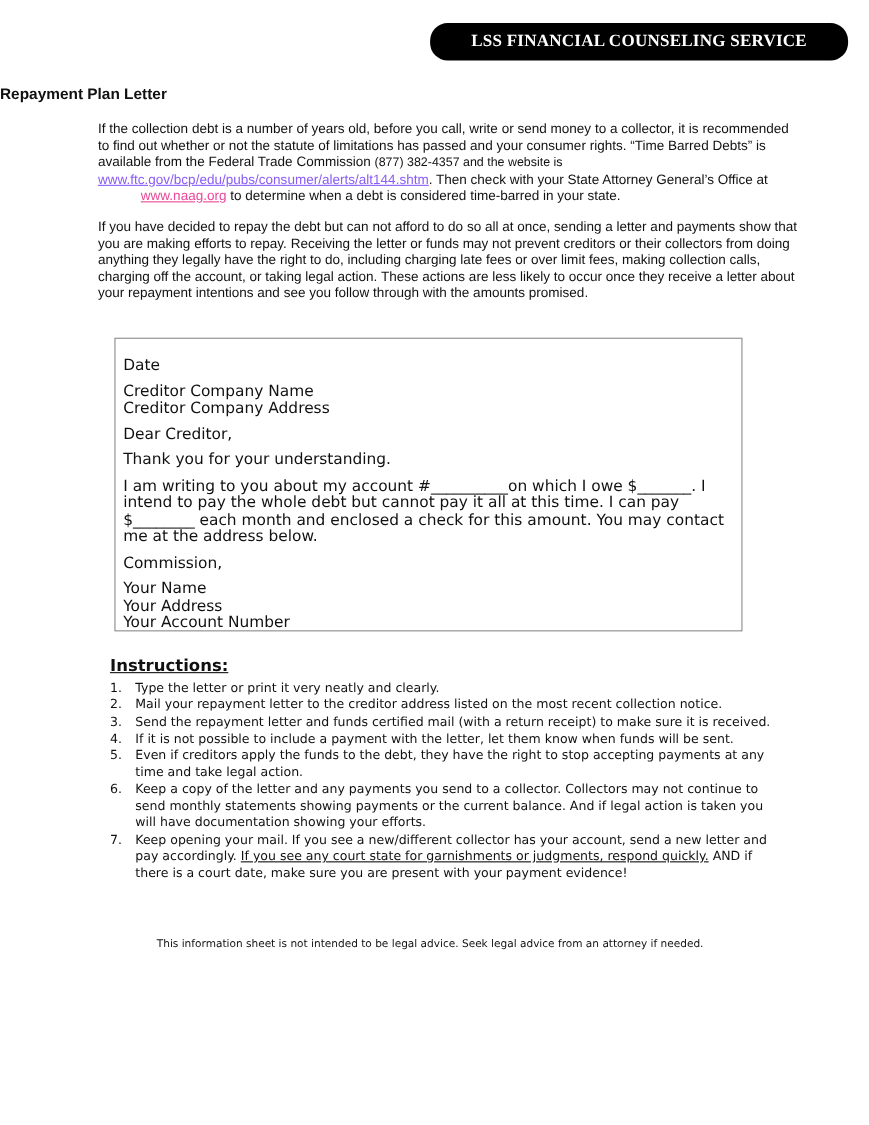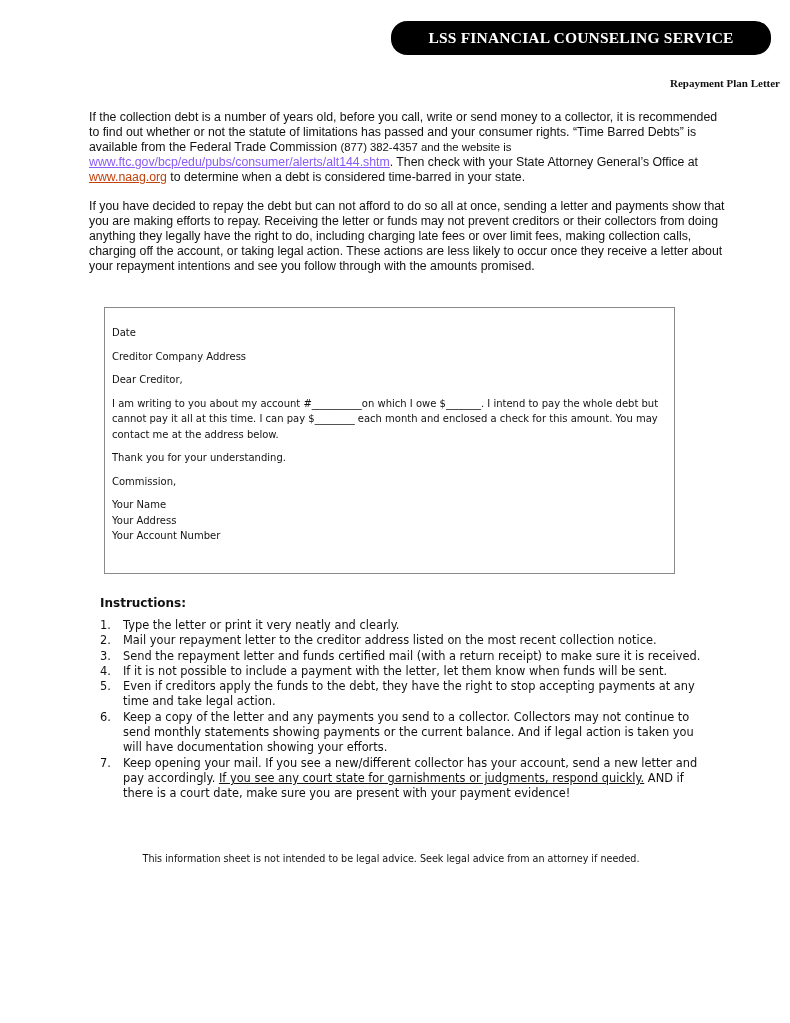--- a/index.html
+++ b/index.html
@@ -5,43 +5,43 @@
     html, body { margin: 0; padding: 0; background: #ffffff; }
     body { width: 790px; height: 1023px; position: relative; overflow: hidden; color: #111; }
     .banner {
       position: absolute; left: 391px; top: 21px; width: 380px; height: 34px;
       background: #000; color: #fff;
       font-family: "Liberation Serif", "DejaVu Serif", serif; font-weight: bold;
       font-size: 15.5px; letter-spacing: 0.2px;
       display: flex; align-items: center; justify-content: center; border-radius: 16px;
     }
     .title {
-      position: absolute; left: 0; width: 780px; top: 77px; text-align: right;
-      font-family: Liberation Serif, serif; font-weight: bold; font-size: 11px;
+      position: absolute; left: 0; width: 780px; top: 77px; text-align: left;
+      font-family: Liberation Sans, sans-serif; font-weight: bold; font-size: 14px;
     }
     .para {
       position: absolute; left: 89px; width: 640px;
       font-family: "Liberation Sans", sans-serif; font-size: 12.3px; line-height: 15px;
       color: #111;
     }
     .para .small { font-size: 11.3px; }
     .para a { color: #8b5cf6; text-decoration: underline; }
-    .para .ul { text-decoration: underline; color: #c2410c; }
+    .para .ul { text-decoration: underline; color: #ec4899; margin-left: 39px; }
     .p1 { top: 110px; }
     .p2 { top: 199px; }
     .letter {
       position: absolute; left: 104px; top: 307px; width: 571px; height: 267px;
       border: 1.5px solid #8a8a8a; box-sizing: border-box;
-      font-family: "DejaVu Sans", sans-serif; font-size: 10px; line-height: 15.5px;
+      font-family: "DejaVu Sans", sans-serif; font-size: 14px; line-height: 15.5px;
       padding: 17px 0 0 7px; color: #111;
     }
     .letter .blk { margin: 0 0 8px 0; }
     .instr-head {
       position: absolute; left: 100px; top: 596px;
-      font-family: "DejaVu Sans", sans-serif; font-weight: bold; font-size: 12px;
+      font-family: "DejaVu Sans", sans-serif; font-weight: bold; font-size: 15px; text-decoration: underline;
     }
     .instr {
       position: absolute; left: 100px; top: 618px; width: 610px;
       margin: 0; padding: 0; list-style: none;
       font-family: "DejaVu Sans", sans-serif; font-size: 11.4px; line-height: 15.3px;
     }
     .instr li { display: flex; }
     .instr .num { width: 23px; flex: none; }
     .instr .txt { flex: 1; }
     .instr .u { text-decoration: underline; }
@@ -56,25 +56,26 @@
 <div class="banner">LSS FINANCIAL COUNSELING SERVICE</div>
 <div class="title">Repayment Plan Letter</div>
 
 <div class="para p1"><span>If the collection debt is a number of years old, before you call, write or send money to a collector, it is recommended to find out whether or not the statute of limitations has passed and your consumer rights. “Time Barred Debts” is available from the Federal Trade Commission </span><span class="small">(877) 382-4357 and the website is</span><br><a href="#">www.ftc.gov/bcp/edu/pubs/consumer/alerts/alt144.shtm</a><span>.  Then check with your State Attorney General’s Office at </span><a href="#" class="ul">www.naag.org</a><span> to determine when a debt is considered time-barred in your state.</span></div>
 
 <div class="para p2">If you have decided to repay the debt but can not afford to do so all at once, sending a letter and payments show that you are making efforts to repay. Receiving the letter or funds may not prevent creditors or their collectors from doing anything they legally have the right to do, including charging late fees or over limit fees, making collection calls, charging off the account, or taking legal action. These actions are less likely to occur once they receive a letter about your repayment intentions and see you follow through with the amounts promised.</div>
 
 <div class="letter">
   <div class="blk">Date</div>
   <div class="blk">
+    <div>Creditor Company Name</div>
     <div>Creditor Company Address</div>
   </div>
   <div class="blk">Dear Creditor,</div>
+  <div class="blk">Thank you for your understanding.</div>
   <div class="blk" style="width:555px">I am writing to you about my account #__________on which I owe $_______.  I intend to pay the whole debt but cannot pay it all at this time. I can pay $________ each month and enclosed a check for this amount. You may contact me at the address below.</div>
-  <div class="blk">Thank you for your understanding.</div>
   <div class="blk">Commission,</div>
   <div class="blk">
     <div>Your Name</div>
     <div>Your Address</div>
     <div>Your Account Number</div>
   </div>
 </div>
 
 <div class="instr-head">Instructions:</div>
 <ol class="instr">

